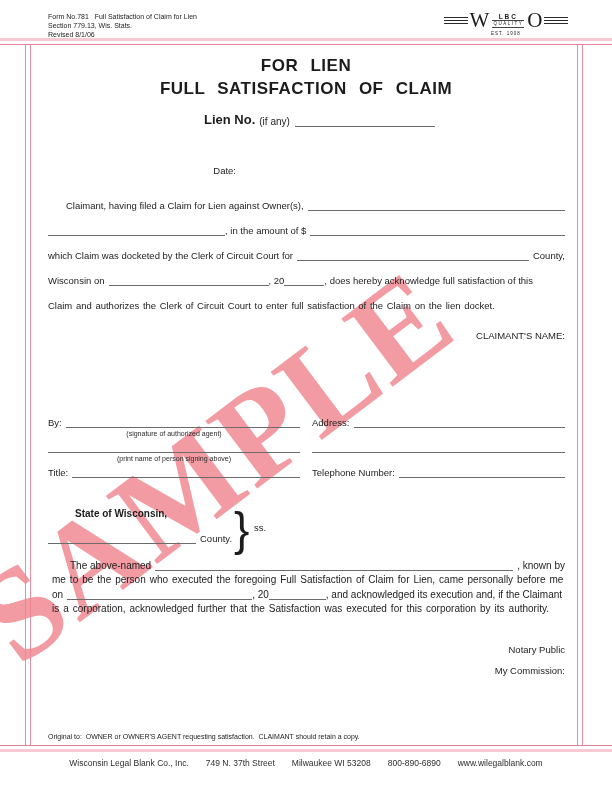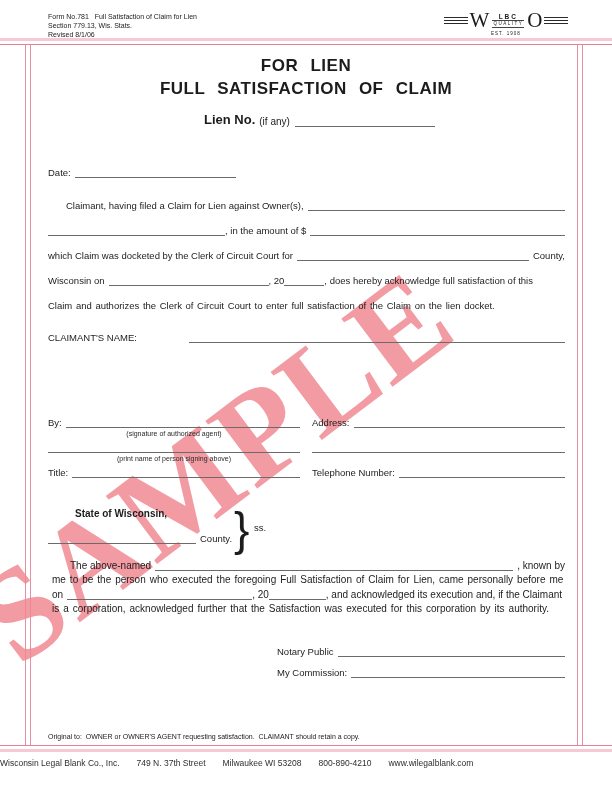--- a/index.html
+++ b/index.html
@@ -17,21 +17,21 @@
     position:absolute;left:-96px;top:396px;width:620px;height:140px;line-height:140px;
     text-align:center;font-family:"Liberation Serif","DejaVu Serif",serif;font-weight:bold;
     font-size:130px;letter-spacing:2px;color:#f0868f;opacity:0.82;
     transform:rotate(-37deg);pointer-events:none;
   }
   
   .pre{white-space:pre-wrap;}
   .blank{display:inline-block;border-bottom:1px solid #6b6b6b;height:12px;}
   .fill{flex:1;border-bottom:1px solid #6b6b6b;height:12px;margin:0 4px;}
   .fill.endflush{margin-right:0;}
-  .row{display:flex;align-items:flex-end;}
+  .row{display:flex;align-items:flex-end;flex-direction:column;}
   
   .form-id{position:absolute;left:48px;top:12px;font-size:7px;line-height:9px;color:#222;}
   .logo{position:absolute;left:428px;top:10px;width:156px;text-align:center;color:#1a1a1a;}
   .logo-main{display:flex;align-items:center;justify-content:center;}
   .logo-dash{width:24px;display:flex;flex-direction:column;gap:2px;}
   .logo-dash i{display:block;height:1px;background:#2a2a2a;}
   .logo-w,.logo-o{font-family:"Liberation Serif",serif;font-size:21px;line-height:20px;margin:0 2px;}
   .logo-mid{display:flex;flex-direction:column;align-items:center;margin:0 1px;}
   .logo-lbc{font-size:6.5px;letter-spacing:2px;font-weight:bold;}
   .logo-quality{font-size:4.5px;letter-spacing:1.5px;border-top:0.5px solid #444;border-bottom:0.5px solid #444;padding:0.5px 1px;}
@@ -72,21 +72,21 @@
   
   .ack{position:absolute;left:52px;right:47px;top:556px;font-size:10px;}
   .aline{height:14.5px;display:flex;align-items:flex-end;}
   .aplain{height:14.5px;display:flex;align-items:flex-end;word-spacing:1.2px;white-space:pre;}
   
   .notary{position:absolute;left:277px;width:288px;top:644px;font-size:9.5px;}
   .notary .lrow{height:13px;}
   .notary .gap{height:8px;}
   
   .distribution{position:absolute;left:48px;top:733px;font-size:7px;color:#222;}
-  .footer{position:absolute;left:0;right:0;top:758px;display:flex;gap:17px;font-size:8.5px;color:#2e2e2e;}
+  .footer{position:absolute;left:0;right:0;top:758px;display:flex;justify-content:center;gap:17px;font-size:8.5px;color:#2e2e2e;}
 </style>
 </head>
 <body>
 
 <div class="page">
 
   <div class="hrule light" style="top:38px;"></div>
   <div class="hrule dark" style="top:44px;"></div>
   <div class="hrule dark" style="top:745px;"></div>
   <div class="hrule light" style="top:749px;"></div>
@@ -249,17 +249,17 @@
       <span class="fill endflush"></span>
     </div>
   </div>
 
   <div class="distribution pre">Original to:  OWNER or OWNER'S AGENT requesting satisfaction.  CLAIMANT should retain a copy.</div>
 
   <div class="footer">
     <span>Wisconsin Legal Blank Co., Inc.</span>
     <span>749 N. 37th Street</span>
     <span>Milwaukee WI 53208</span>
-    <span>800-890-4210</span>
+    <span>800-890-6890</span>
     <span>www.wilegalblank.com</span>
   </div>
 
 </div>
 
 </body></html>

